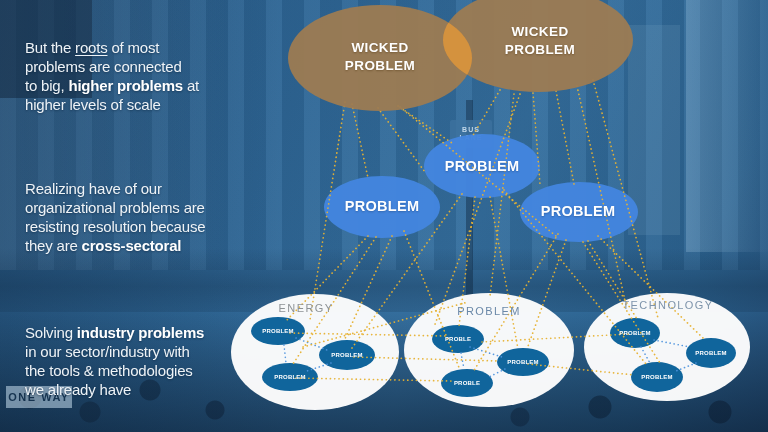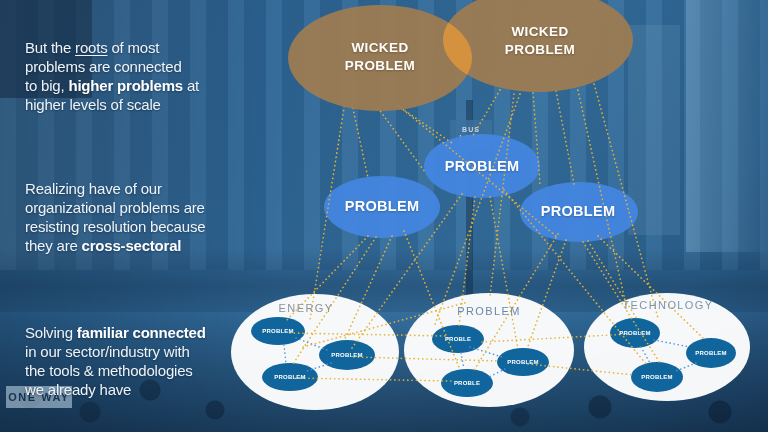--- a/index.html
+++ b/index.html
@@ -181,18 +181,18 @@
   <p class="txt p1"><span>But the </span><span class="u">roots</span><span> of most
 problems are connected
 to big, </span><b>higher problems</b><span> at
 higher levels of scale</span></p>
 
   <p class="txt p2"><span>Realizing have of our
 organizational problems are
 resisting resolution because
 they are </span><b>cross-sectoral</b></p>
 
-  <p class="txt p3"><span>Solving </span><b>familiar connected</b><span>
+  <p class="txt p3"><span>Solving </span><b>industry problems</b><span>
 in our sector/industry with
 the tools &amp; methodologies
 we already have</span></p>
 
 </div>
 
 </body></html>

